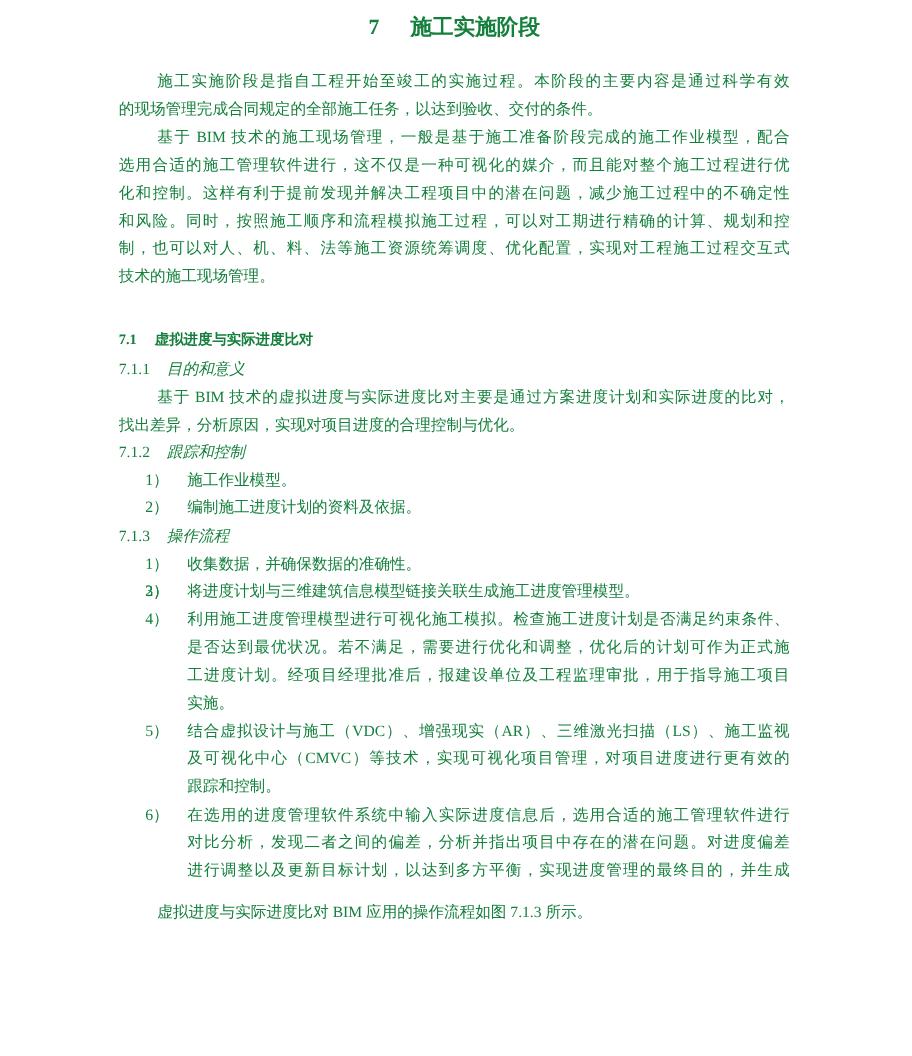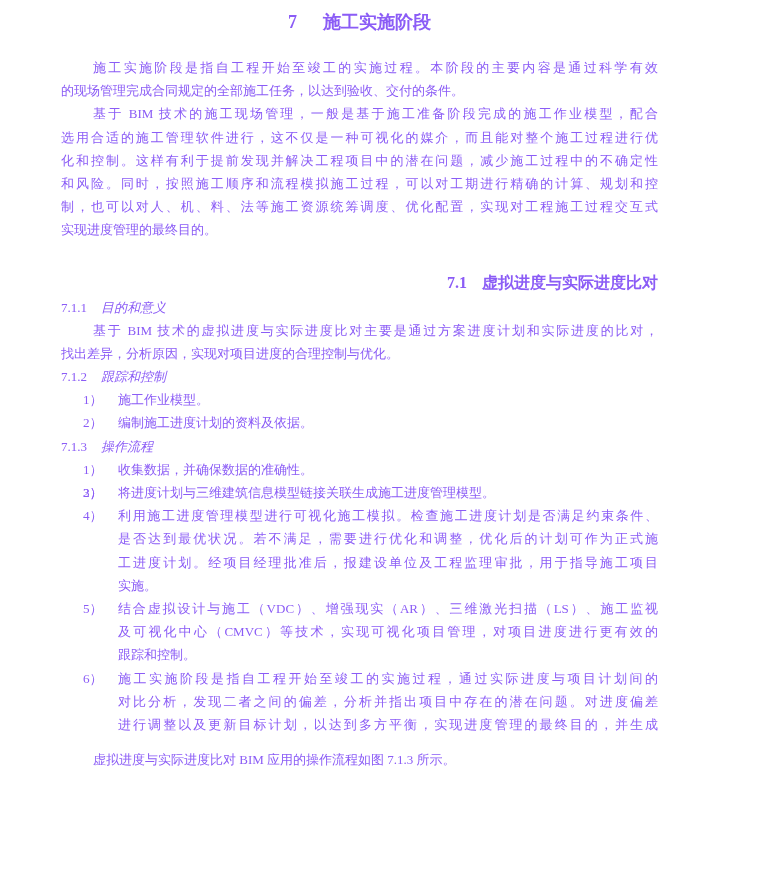--- a/index.html
+++ b/index.html
@@ -1,35 +1,35 @@
 <!DOCTYPE html>
 <html lang="zh"><head>
 <meta charset="utf-8">
 <style>
   html,body{margin:0;padding:0;background:#ffffff;}
   .page{
     position:relative;
     width:760px;height:880px;
     box-sizing:border-box;
-    padding:8px 102px 0 61px;
+    padding:8px 102px 0 99px;
     background:#ffffff;
-    color:#8b5cf6;
+    color:#15803d;
     font-family:"Liberation Serif","DejaVu Serif",serif;
     overflow:hidden;
   }
   .chapter-head{
     text-align:center;
     font-size:18px;font-weight:700;line-height:28px;
     white-space:nowrap;
   }
   .chapter-head .t{margin-left:26px;}
   .section-head{
     margin-top:28px;
-    text-align:right;
-    font-size:16px;font-weight:700;line-height:26px;
+    text-align:left;
+    font-size:12px;font-weight:700;line-height:26px;
     white-space:nowrap;
   }
   .section-head .t{margin-left:15px;}
   .ln{
     font-size:13px;
     line-height:23.2px;height:23.2px;
     text-align:justify;text-align-last:justify;
     overflow:hidden;
   }
   .ln.end{text-align-last:left;}
@@ -58,21 +58,21 @@
     <div class="ln first">施工实施阶段是指自工程开始至竣工的实施过程。本阶段的主要内容是通过科学有效</div>
     <div class="ln end">的现场管理完成合同规定的全部施工任务，以达到验收、交付的条件。</div>
   </div>
 
   <div class="para">
     <div class="ln first">基于 BIM 技术的施工现场管理，一般是基于施工准备阶段完成的施工作业模型，配合</div>
     <div class="ln">选用合适的施工管理软件进行，这不仅是一种可视化的媒介，而且能对整个施工过程进行优</div>
     <div class="ln">化和控制。这样有利于提前发现并解决工程项目中的潜在问题，减少施工过程中的不确定性</div>
     <div class="ln">和风险。同时，按照施工顺序和流程模拟施工过程，可以对工期进行精确的计算、规划和控</div>
     <div class="ln">制，也可以对人、机、料、法等施工资源统筹调度、优化配置，实现对工程施工过程交互式</div>
-    <div class="ln end">实现进度管理的最终目的。</div>
+    <div class="ln end">技术的施工现场管理。</div>
   </div>
 
   <div class="section-head">
     <span>7.1</span><span class="t">虚拟进度与实际进度比对</span>
   </div>
 
   <div class="ln end subhead">
     <span>7.1.1</span><span class="t">目的和意义</span>
   </div>
   <div class="para">
@@ -133,21 +133,21 @@
     <div class="li-body">
       <div class="ln">结合虚拟设计与施工（VDC）、增强现实（AR）、三维激光扫描（LS）、施工监视</div>
       <div class="ln">及可视化中心（CMVC）等技术，实现可视化项目管理，对项目进度进行更有效的</div>
       <div class="ln end">跟踪和控制。</div>
     </div>
   </div>
 
   <div class="li">
     <span class="li-num">6）</span>
     <div class="li-body">
-      <div class="ln">施工实施阶段是指自工程开始至竣工的实施过程，通过实际进度与项目计划间的</div>
+      <div class="ln">在选用的进度管理软件系统中输入实际进度信息后，选用合适的施工管理软件进行</div>
       <div class="ln">对比分析，发现二者之间的偏差，分析并指出项目中存在的潜在问题。对进度偏差</div>
       <div class="ln">进行调整以及更新目标计划，以达到多方平衡，实现进度管理的最终目的，并生成</div>
     </div>
   </div>
 
   <div class="para closing">
     <div class="ln first end">虚拟进度与实际进度比对 BIM 应用的操作流程如图 7.1.3 所示。</div>
   </div>
 
 </div>

